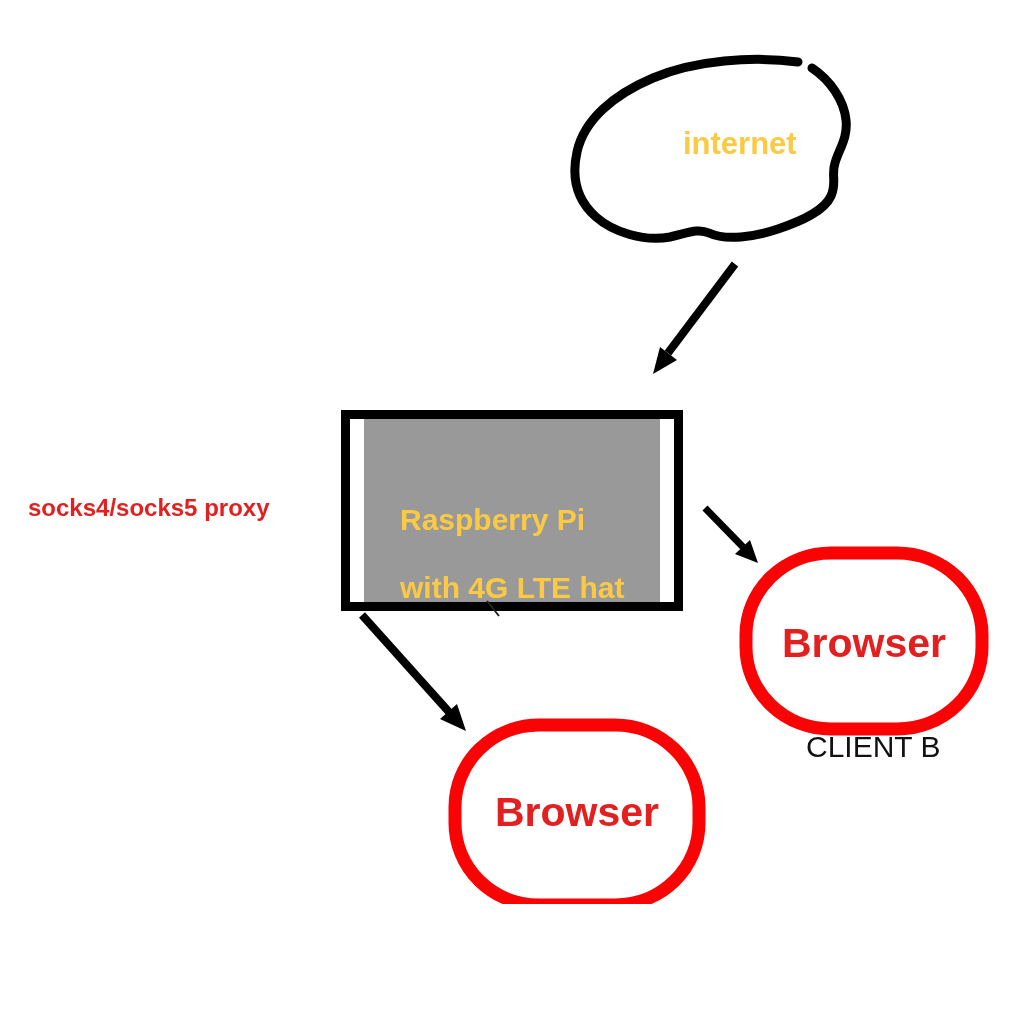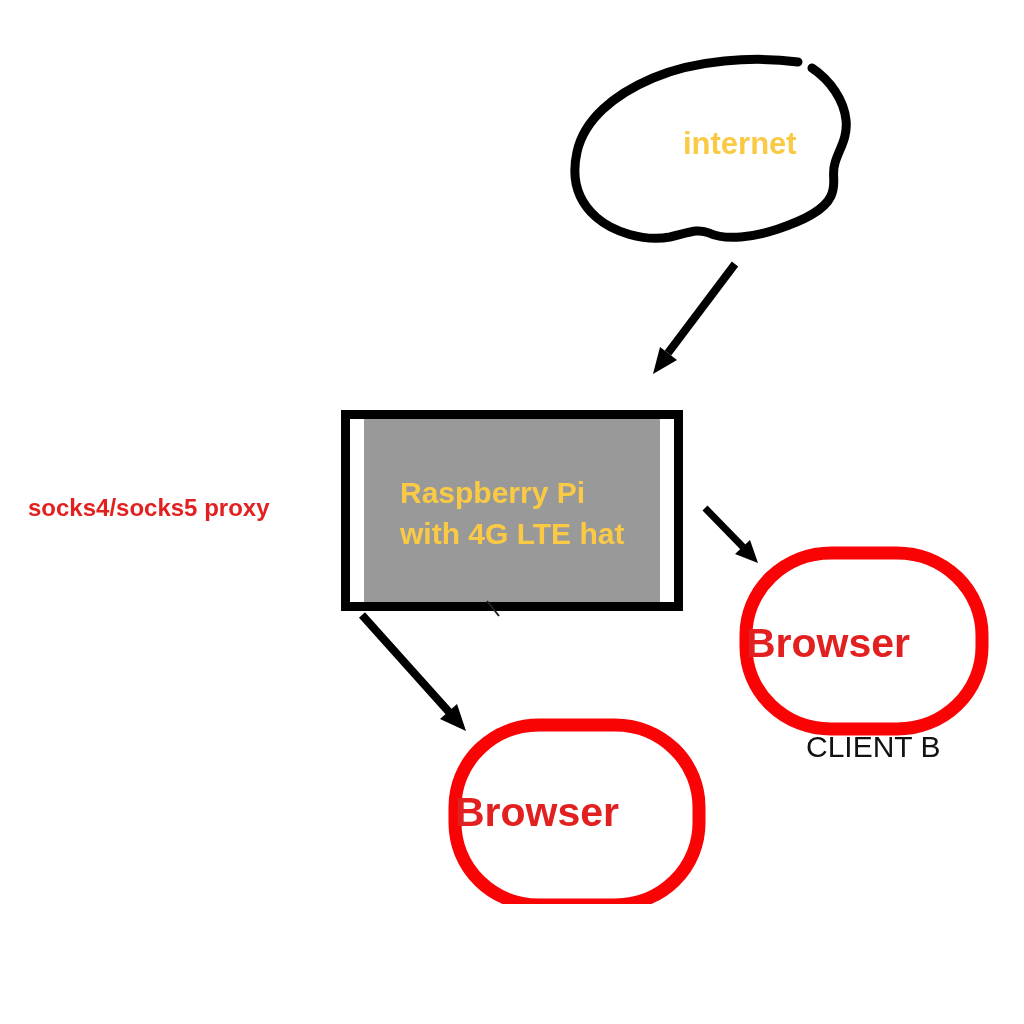--- a/index.html
+++ b/index.html
@@ -23,23 +23,23 @@
   .arrow-line{stroke:var(--black);stroke-linecap:butt;fill:none;}
   .arrow-head{fill:var(--black);stroke:none;}
   .box-border{fill:var(--black);}
   .box-inner-white{fill:#ffffff;}
   .box-gray{fill:var(--gray_fill);}
   .client-oval{fill:none;stroke:var(--red_stroke);stroke-width:13;}
   .cursor-mark{stroke:#222222;stroke-width:2;fill:none;}
   .label{position:absolute;white-space:nowrap;}
   .internet-label{left:683px;top:126px;font-size:31px;font-weight:bold;color:var(--yellow);}
   .pi-label{left:400px;top:472px;font-size:30px;font-weight:bold;line-height:41px;color:var(--yellow);}
-  .pi-label span{display:block;}
+  .pi-label span{display:block;margin-top:27px;}
   .socks-label{left:28px;top:494px;font-size:24px;font-weight:bold;color:var(--red_text);}
-  .browser-label{font-size:41px;font-weight:bold;color:var(--red_text);text-align:left;}
+  .browser-label{font-size:41px;font-weight:bold;color:var(--red_text);text-align:center;}
   .browser-b{left:746px;top:620px;width:236px;}
   .browser-a{left:455px;top:789px;width:244px;}
   .client-caption{color:var(--caption_black);font-weight:normal;}
   .client-b-caption{left:806px;top:730px;font-size:30px;}
   .client-a-caption{left:477px;top:879px;font-size:33px;}
 </style>
 </head>
 <body>
 
 <div class="canvas">

